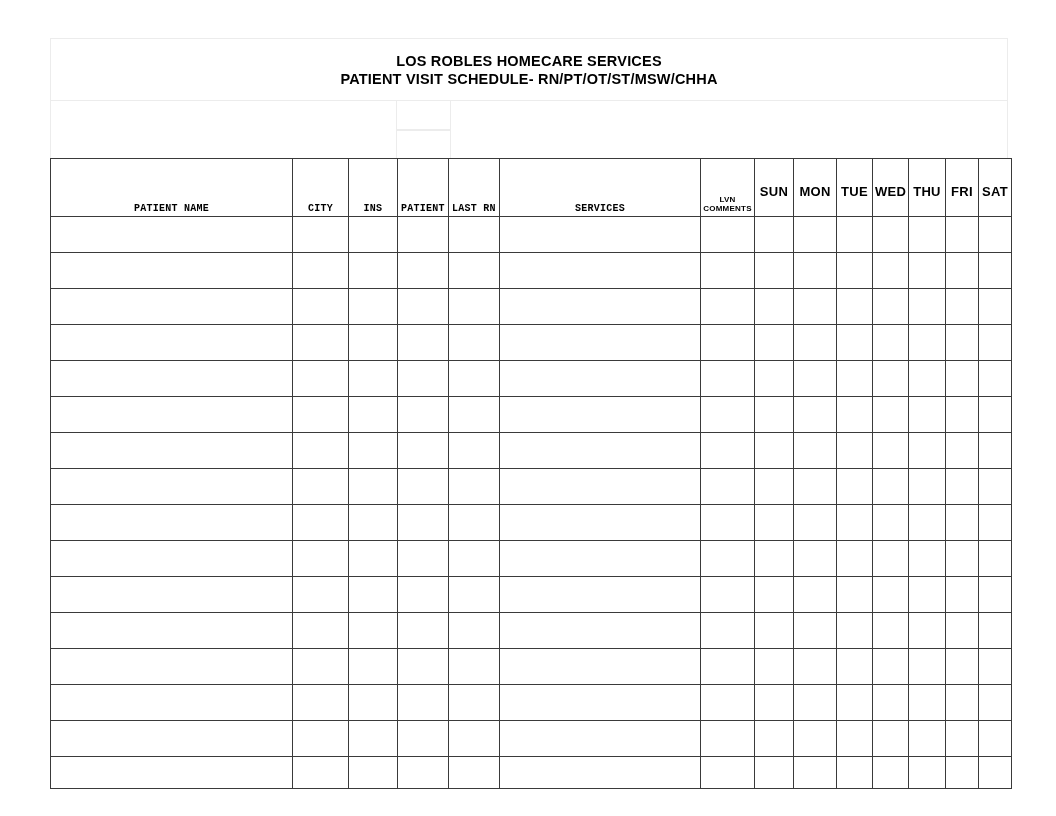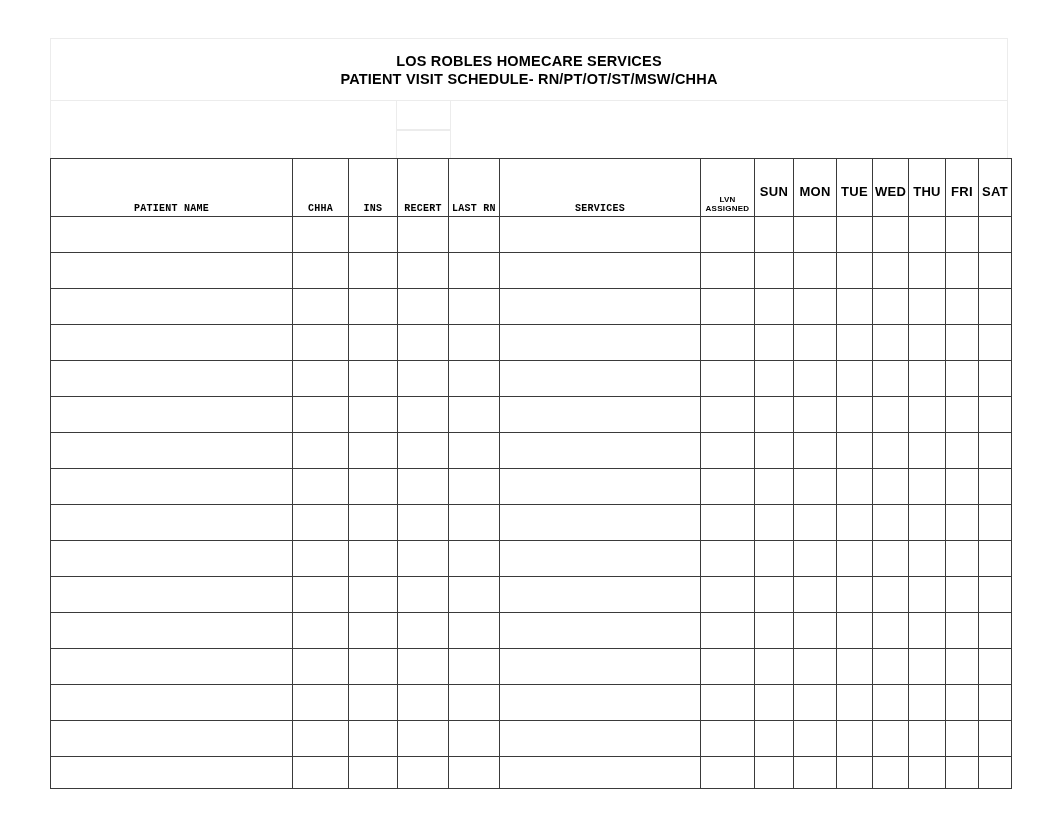--- a/index.html
+++ b/index.html
@@ -158,28 +158,28 @@
       <col class="c-mon">
         <col class="c-tue">
         <col class="c-wed">
         <col class="c-thu">
       <col class="c-fri">
         <col class="c-sat">
     </colgroup>
     <thead>
       <tr>
         <th class="big">PATIENT NAME</th>
-        <th class="big">CHHA</th>
+        <th class="big">CITY</th>
         <th class="big">INS</th>
-        <th class="big">RECERT</th>
+        <th class="big">PATIENT</th>
         <th class="big">LAST RN</th>
         <th class="big">SERVICES</th>
         <th class="lvn">
           <span>LVN</span><br>
-          <span>ASSIGNED</span>
+          <span>COMMENTS</span>
         </th>
         <th class="day">SUN</th>
         <th class="day">MON</th>
         <th class="day">TUE</th>
         <th class="day">WED</th>
         <th class="day">THU</th>
         <th class="day">FRI</th>
         <th class="day">SAT</th>
       </tr>
     </thead>

